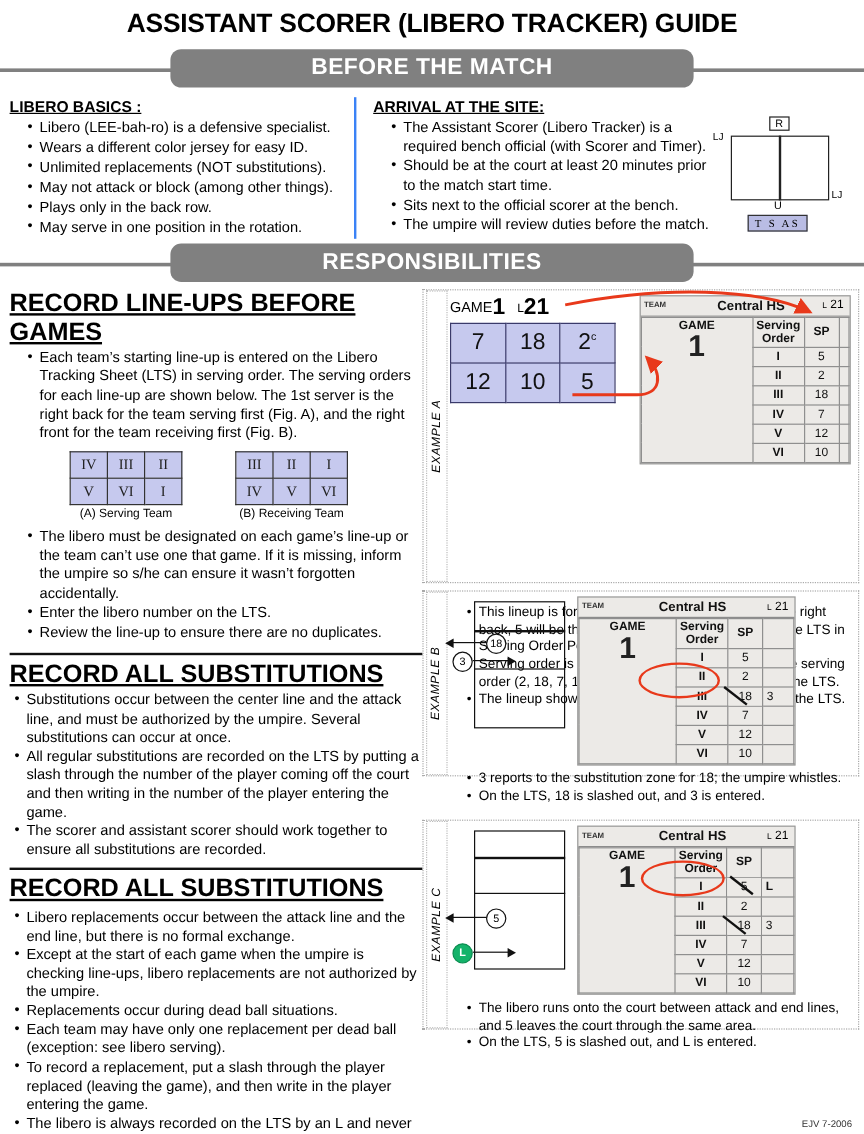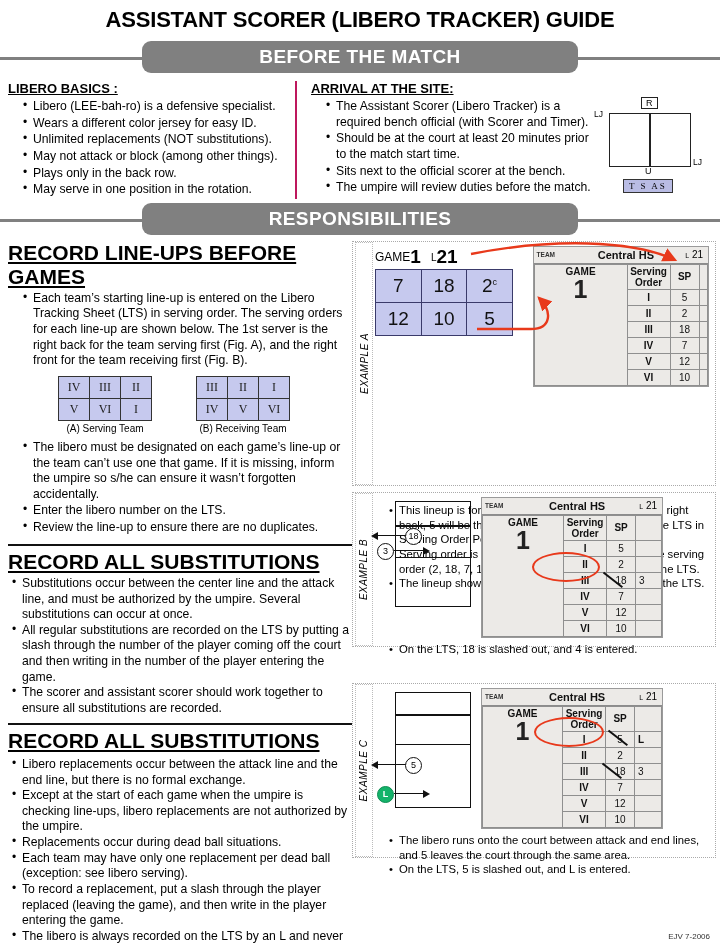--- a/index.html
+++ b/index.html
@@ -43,21 +43,21 @@
     color:#ffffff;
     font-size:19px;
     font-weight:bold;
     letter-spacing:0.4px;
     display:flex;align-items:center;justify-content:center;
   }
 
   
   .cols{display:flex;margin-top:6px;}
   .col-left{width:295px;padding-left:8px;box-sizing:border-box;}
-  .col-mid{width:300px;padding-left:14px;box-sizing:border-box;border-left:2px solid #be185d;}
+  .col-mid{width:300px;padding-left:14px;box-sizing:border-box;border-left:2px solid #3b82f6;}
   .col-right{width:117px;box-sizing:border-box;}
 
   h2.sub{
     font-size:13px;font-weight:bold;
     text-decoration:underline;
     margin:0 0 3px 0;
   }
   ul.b{margin:0;padding-left:15px;list-style:none;}
   ul.b li{
     font-size:12.2px;line-height:1.28;
@@ -495,21 +495,22 @@
                     <td class="sp">10</td>
                     <td class="note"></td>
                   </tr>
             </tbody>
               </table>
             <div class="ovalmark" style="left:50px;top:54px;width:64px;height:26px;"></div>
           </div>
         </div>
 
         <ul class="ex-notes" style="margin-top:4px;">
-          <li>On the LTS, 18 is slashed out, and 4 is entered.</li>
+          <li>3 reports to the substitution zone for 18; the umpire whistles.</li>
+          <li>On the LTS, 18 is slashed out, and 3 is entered.</li>
         </ul>
       </div>
 
       <div class="ex" style="height:175px;margin-top:36px;">
         <div class="ex-label">
           <span>EXAMPLE C</span>
         </div>
 
         <div style="display:flex;gap:10px;align-items:flex-start;">
           <div class="mini-court" style="height:122px;">

